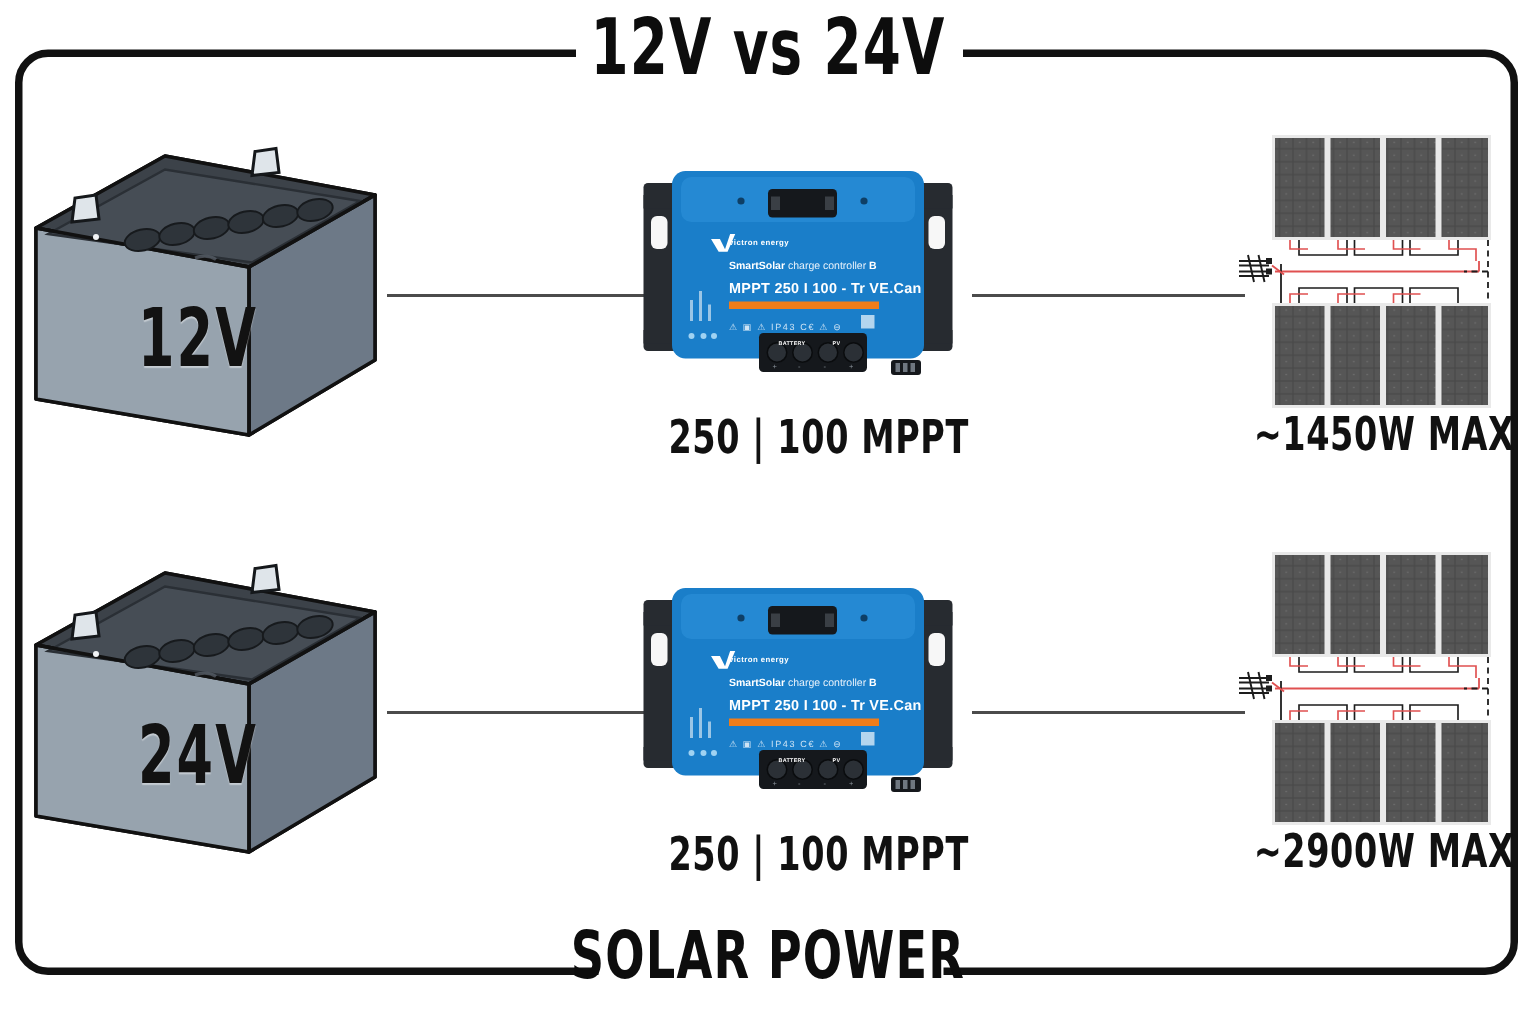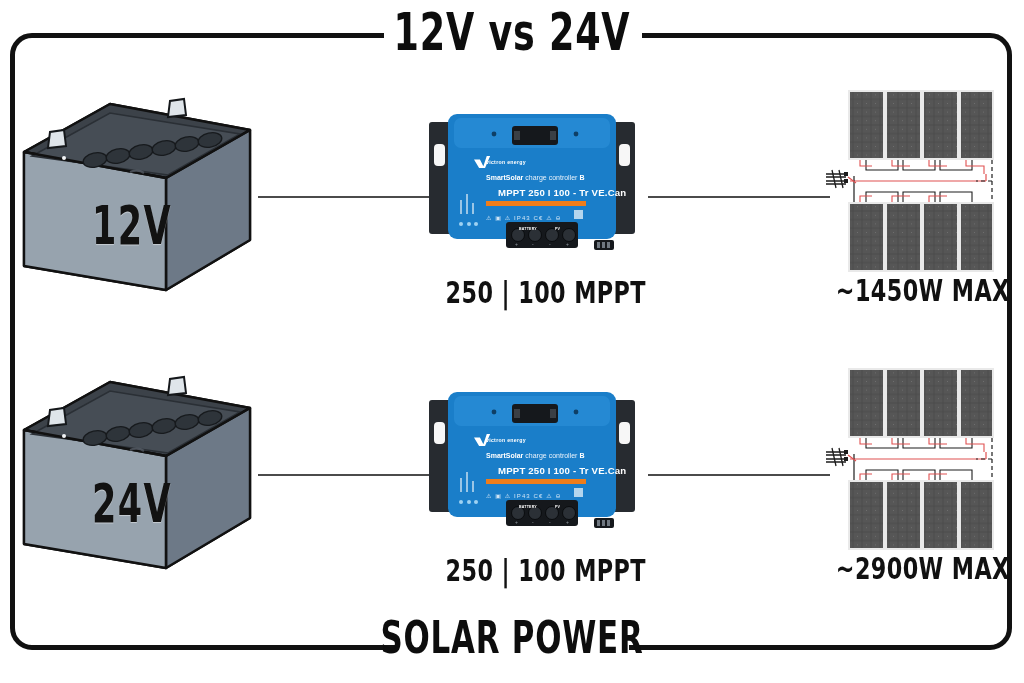--- a/index.html
+++ b/index.html
@@ -129,21 +129,21 @@
     letter-spacing: .3px; white-space: nowrap;
     font-family: "Liberation Sans", sans-serif;
   }
   .vx-line1 {
     position: absolute; left: 62px; top: 70px;
     font-size: 7px; color: #e8f2fb; white-space: nowrap;
     font-family: "Liberation Sans", sans-serif;
   }
   .vx-line1 b { color: #ffffff; font-weight: 700; }
   .vx-line2 {
-    position: absolute; left: 74px; top: 83px;
+    position: absolute; left: 62px; top: 83px;
     font-size: 9.6px; font-weight: 700; color: #ffffff;
     white-space: nowrap; letter-spacing: .2px;
     font-family: "Liberation Sans", sans-serif;
   }
   .vx-certs {
     position: absolute; left: 62px; top: 110px;
     font-size: 6px; color: #cfe4f5; white-space: nowrap;
     letter-spacing: 1.1px;
     font-family: "Liberation Sans", sans-serif;
   }

